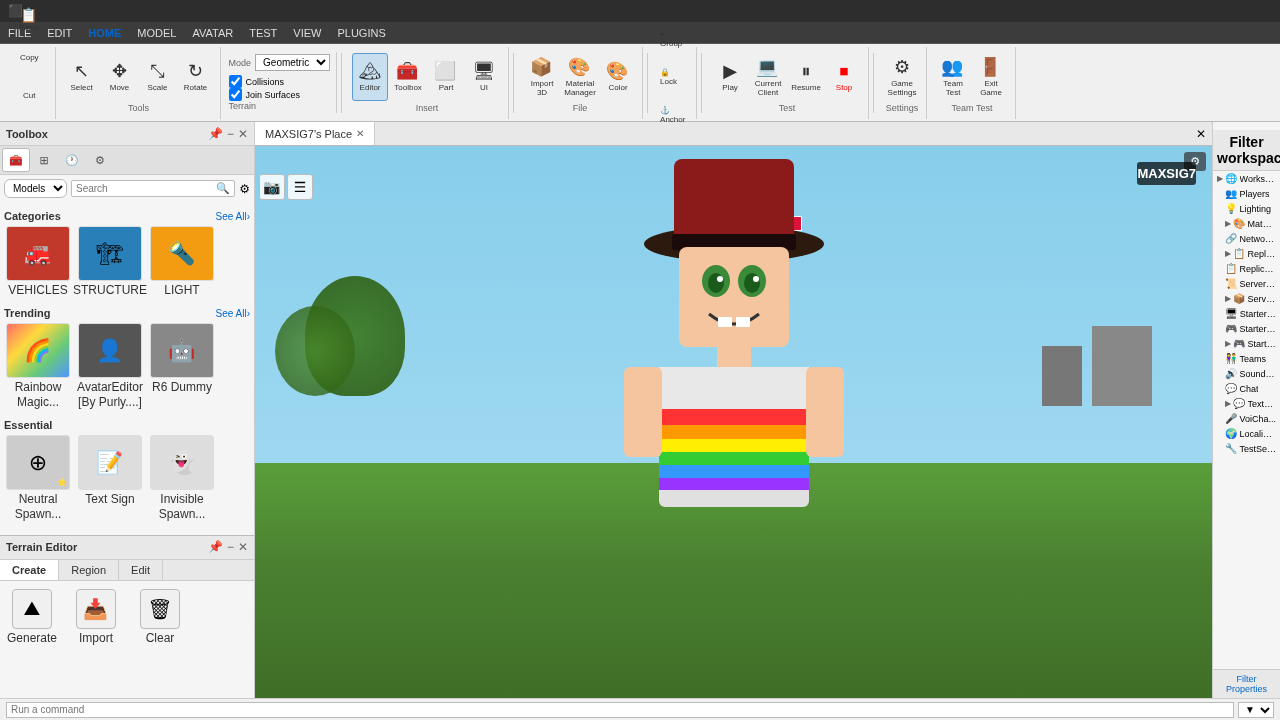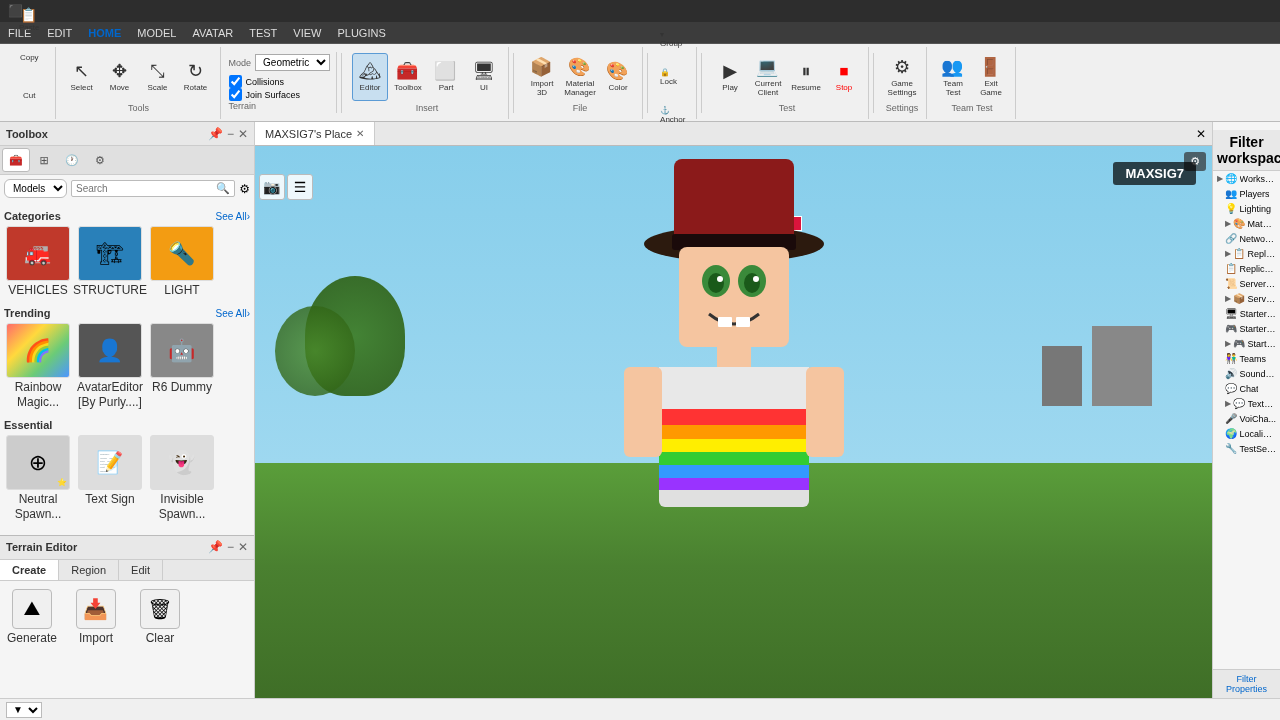--- a/index.html
+++ b/index.html
@@ -192,21 +192,21 @@
     
     #scene-bg {
       width: 100%; height: 100%;
       background: linear-gradient(180deg, #87ceeb 0%, #87ceeb 55%, #4a7c3f 55%, #3d6b30 100%);
       position: relative;
     }
 
     
     .player-label {
       position: absolute; top: 16px; right: 16px;
-      background: rgba(0,0,0,0.7); color: white; padding: 4px 12px;
+      background: rgba(0,0,0,0.7); color: white; padding: 4px 0;
       font-size: 13px; font-weight: bold; border-radius: 3px;
     }
 
     
     .roblox-character {
       position: absolute; bottom: 30%; left: 50%; transform: translateX(-50%);
       width: 300px; height: 420px;
     }
 
     
@@ -770,16 +770,17 @@
         <span class="exp-icon">🔧</span>
         <span class="exp-label">TestServi...</span>
       </div>
     </div>
     <div class="filter-props-btn">Filter Properties</div>
   </div>
 
 </div>
 
 <div id="statusbar">
+  <input type="text" class="status-input" placeholder="Run a command" style="">
   <select class="status-dropdown">
     <option>▼</option>
   </select>
 </div>
 
 </body></html>

